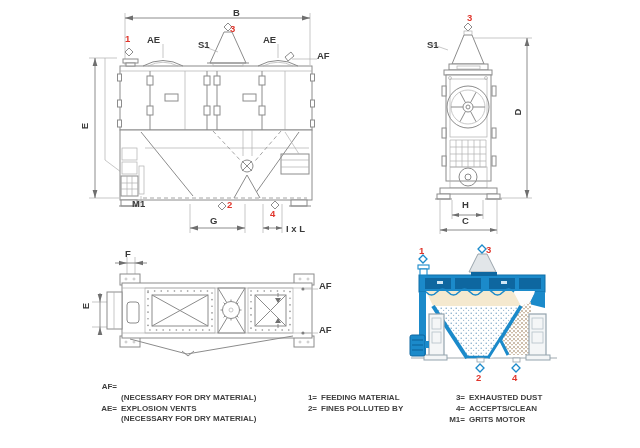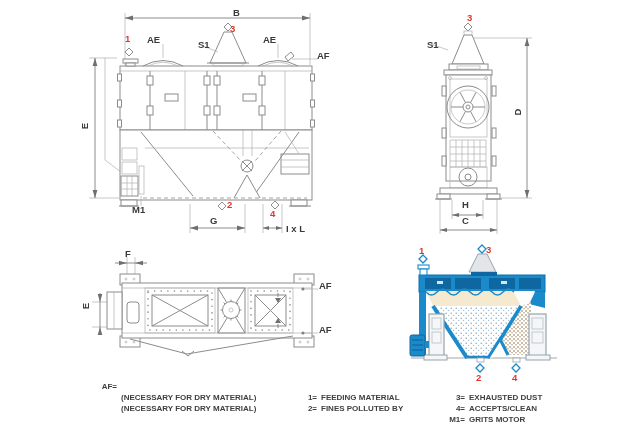--- a/index.html
+++ b/index.html
@@ -409,21 +409,21 @@
   </svg>
 
   <span class="lbl" style="left:233px;top:8px">B</span>
   <span class="lbl red" style="left:125px;top:34px">1</span>
   <span class="lbl" style="left:147px;top:35px">AE</span>
   <span class="lbl" style="left:198px;top:40px">S1</span>
   <span class="lbl red" style="left:230px;top:24px">3</span>
   <span class="lbl" style="left:263px;top:35px">AE</span>
   <span class="lbl" style="left:317px;top:51px">AF</span>
   <span class="lbl rot" style="left:82px;top:121px">E</span>
-  <span class="lbl" style="left:132px;top:205px">M1</span>
+  <span class="lbl" style="left:132px;top:199px">M1</span>
   <span class="lbl red" style="left:227px;top:200px">2</span>
   <span class="lbl red" style="left:270px;top:209px">4</span>
   <span class="lbl" style="left:210px;top:216px">G</span>
   <span class="lbl" style="left:286px;top:224px">I x L</span>
 
   <span class="lbl red" style="left:467px;top:13px">3</span>
   <span class="lbl" style="left:427px;top:40px">S1</span>
   <span class="lbl rot" style="left:515px;top:107px">D</span>
   <span class="lbl" style="left:462px;top:200px">H</span>
   <span class="lbl" style="left:462px;top:216px">C</span>
@@ -436,20 +436,24 @@
   <span class="lbl red" style="left:419px;top:246px">1</span>
   <span class="lbl red" style="left:486px;top:245px">3</span>
   <span class="lbl red" style="left:476px;top:373px">2</span>
   <span class="lbl red" style="left:512px;top:373px">4</span>
 
   <div class="leg" style="left:93px;top:382px">
     <div class="lrow">
       <span class="k">AF=</span>
     </div>
     <div class="note">(NECESSARY FOR DRY MATERIAL)</div>
+    <div class="lrow">
+      <span class="k">AE=</span>
+      <span>EXPLOSION VENTS</span>
+    </div>
     <div class="note">(NECESSARY FOR DRY MATERIAL)</div>
   </div>
 
   <div class="leg" style="left:293px;top:393px">
     <div class="lrow">
       <span class="k">1=</span>
       <span>FEEDING MATERIAL</span>
     </div>
     <div class="lrow">
       <span class="k">2=</span>

